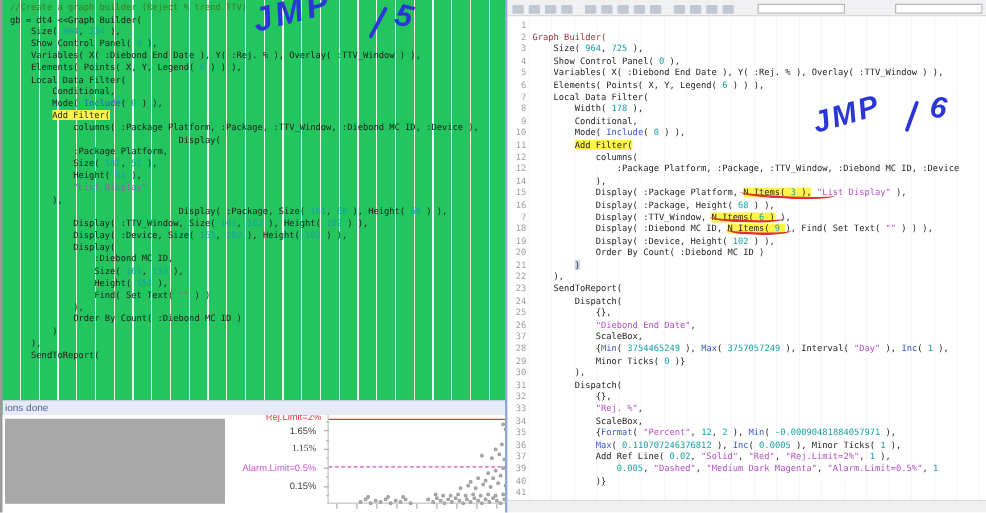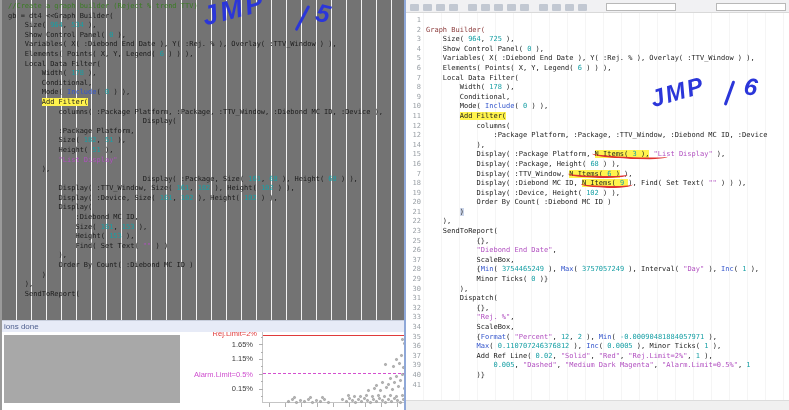--- a/index.html
+++ b/index.html
@@ -1,21 +1,21 @@
 <!DOCTYPE html>
 <html><head>
 <meta charset="utf-8">
 <style>
   * { margin:0; padding:0; box-sizing:border-box; }
   html,body { width:789px; height:410px; overflow:hidden; background:#ffffff;
               font-family:"DejaVu Sans Mono", monospace; }
   .abs { position:absolute; }
 
   
-  #left-window { left:0; top:0; width:404px; height:332px; background:#737373; border-left:2px solid #9b9b9b; overflow:hidden; }
+  #left-window { left:0; top:0; width:404px; height:332px; background:#22c55e; border-left:2px solid #9b9b9b; overflow:hidden; }
   #left-code { position:absolute; left:0; top:0; right:0; bottom:12px; padding:2px 0 0 6px; overflow:hidden;
       background:repeating-linear-gradient(to right, transparent 0px, transparent 14px, #f3f3f3 14px, #f3f3f3 15px); }
   #left-status { position:absolute; left:0; bottom:0; width:100%; height:12px; background:#e7ebf7; border-top:1px solid #c9cfdd;
       font-family:"Liberation Sans", sans-serif; font-size:8px; color:#51618f; line-height:11px; padding-left:2px; }
 
   
   .code-line { white-space:pre; height:9.6px; line-height:9.6px; font-size:7px; }
   .tk-df { color:#1c1c1c; }
   .tk-cm { color:#3a7d23; }
   .tk-nm { color:#18a0a5; }
@@ -69,21 +69,20 @@
 
 <div class="abs" id="left-window">
   <div id="left-code">
       <div class="code-line"><span class="tk-cm">//Create a graph builder (Reject % trend TTV)</span></div>
       <div class="code-line"><span class="tk-df">gb = dt4 &lt;&lt;Graph Builder(</span></div>
       <div class="code-line"><span class="tk-df">    Size( </span><span class="tk-nm">964</span><span class="tk-df">, </span><span class="tk-nm">534</span><span class="tk-df"> ),</span></div>
       <div class="code-line"><span class="tk-df">    Show Control Panel( </span><span class="tk-nm">0</span><span class="tk-df"> ),</span></div>
       <div class="code-line"><span class="tk-df">    Variables( X( :Diebond End Date ), Y( :Rej. % ), Overlay( :TTV_Window ) ),</span></div>
       <div class="code-line"><span class="tk-df">    Elements( Points( X, Y, Legend( </span><span class="tk-nm">6</span><span class="tk-df"> ) ) ),</span></div>
       <div class="code-line"><span class="tk-df">    Local Data Filter(</span></div>
-      <div class="code-line"><span class="tk-df">        Width( </span><span class="tk-nm">178</span><span class="tk-df"> ),</span></div>
       <div class="code-line"><span class="tk-df">        Conditional,</span></div>
       <div class="code-line"><span class="tk-df">        Mode( </span><span class="tk-fn">Include</span><span class="tk-df">( </span><span class="tk-nm">0</span><span class="tk-df"> ) ),</span></div>
       <div class="code-line"><span class="tk-df">        </span><span class="tk-df tk-hl">Add Filter(</span></div>
       <div class="code-line"><span class="tk-df">            columns( :Package Platform, :Package, :TTV_Window, :Diebond MC ID, :Device ),</span></div>
       <div class="code-line"><span class="tk-df">                                Display(</span></div>
       <div class="code-line"><span class="tk-df">            :Package Platform,</span></div>
       <div class="code-line"><span class="tk-df">            Size( </span><span class="tk-nm">182</span><span class="tk-df">, </span><span class="tk-nm">51</span><span class="tk-df"> ),</span></div>
       <div class="code-line"><span class="tk-df">            Height( </span><span class="tk-nm">51</span><span class="tk-df"> ),</span></div>
       <div class="code-line"><span class="tk-df">            </span><span class="tk-st">"List Display"</span></div>
       <div class="code-line"><span class="tk-df">        ),</span></div>
@@ -103,21 +102,21 @@
     </div>
   <div id="left-status">
     <span>ions done</span>
   </div>
 </div>
 
 <div class="abs" id="graph-window">
   <div class="abs" id="filter-gray-block"></div>
   <div class="abs" id="y-axis-labels">
       <div class="ylab" style="top: 7.5px;">1.65%</div>
-      <div class="ylab" style="top: 22px;">1.15%</div>
+      <div class="ylab" style="top: 22px; font-family: Liberation Serif, serif;">1.15%</div>
       <div class="ylab alarm" style="top: 37.5px;">Alarm.Limit=0.5%</div>
       <div class="ylab" style="top: 52px;">0.15%</div>
     </div>
   <div id="top-ref-label">Rej.Limit=2%</div>
   <div class="abs" id="plot-area">
     <div id="ref-line-2pct"></div>
     <div id="ref-line-alarm"></div>
   <div class="ytick" style="left: -4px; width: 4px; top: 12px;"></div>
       <div class="ytick" style="left: -4px; width: 4px; top: 26.5px;"></div>
       <div class="ytick" style="left: -4px; width: 4px; top: 42px;"></div>
@@ -242,20 +241,21 @@
       <div class="code-line"><span class="gut">14</span><span class="tk-df">            ),</span></div>
       <div class="code-line"><span class="gut">15</span><span class="tk-df">            Display( :Package Platform, </span><span class="tk-df tk-hl">N Items( </span><span class="tk-nm tk-hl">3</span><span class="tk-df tk-hl"> ),</span><span class="tk-df"> </span><span class="tk-st">"List Display"</span><span class="tk-df"> ),</span></div>
       <div class="code-line"><span class="gut">16</span><span class="tk-df">            Display( :Package, Height( </span><span class="tk-nm">68</span><span class="tk-df"> ) ),</span></div>
       <div class="code-line"><span class="gut">7</span><span class="tk-df">            Display( :TTV_Window, </span><span class="tk-df tk-hl">N Items( </span><span class="tk-nm tk-hl">6</span><span class="tk-df tk-hl"> )</span><span class="tk-df"> ),</span></div>
       <div class="code-line"><span class="gut">18</span><span class="tk-df">            Display( :Diebond MC ID, </span><span class="tk-df tk-hl">N Items( </span><span class="tk-nm tk-hl">9</span><span class="tk-df tk-hl"> </span><span class="tk-df">), Find( Set Text( </span><span class="tk-st">""</span><span class="tk-df"> ) ) ),</span></div>
       <div class="code-line"><span class="gut">19</span><span class="tk-df">            Display( :Device, Height( </span><span class="tk-nm">102</span><span class="tk-df"> ) ),</span></div>
       <div class="code-line"><span class="gut">20</span><span class="tk-df">            Order By Count( :Diebond MC ID )</span></div>
       <div class="code-line"><span class="gut">21</span><span class="tk-df">        </span><span class="tk-df tk-brkt">)</span></div>
       <div class="code-line"><span class="gut">22</span><span class="tk-df">    ),</span></div>
       <div class="code-line"><span class="gut">23</span><span class="tk-df">    SendToReport(</span></div>
+      <div class="code-line"><span class="gut">24</span><span class="tk-df">        Dispatch(</span></div>
       <div class="code-line"><span class="gut">25</span><span class="tk-df">            {},</span></div>
       <div class="code-line"><span class="gut">26</span><span class="tk-df">            </span><span class="tk-st">"Diebond End Date"</span><span class="tk-df">,</span></div>
       <div class="code-line"><span class="gut">37</span><span class="tk-df">            ScaleBox,</span></div>
       <div class="code-line"><span class="gut">28</span><span class="tk-df">            {</span><span class="tk-fn">Min</span><span class="tk-df">( </span><span class="tk-nm">3754465249</span><span class="tk-df"> ), </span><span class="tk-fn">Max</span><span class="tk-df">( </span><span class="tk-nm">3757057249</span><span class="tk-df"> ), Interval( </span><span class="tk-st">"Day"</span><span class="tk-df"> ), </span><span class="tk-fn">Inc</span><span class="tk-df">( </span><span class="tk-nm">1</span><span class="tk-df"> ),</span></div>
       <div class="code-line"><span class="gut">29</span><span class="tk-df">            Minor Ticks( </span><span class="tk-nm">0</span><span class="tk-df"> )}</span></div>
       <div class="code-line"><span class="gut">30</span><span class="tk-df">        ),</span></div>
       <div class="code-line"><span class="gut">31</span><span class="tk-df">        Dispatch(</span></div>
       <div class="code-line"><span class="gut">32</span><span class="tk-df">            {},</span></div>
       <div class="code-line"><span class="gut">33</span><span class="tk-df">            </span><span class="tk-st">"Rej. %"</span><span class="tk-df">,</span></div>
       <div class="code-line"><span class="gut">34</span><span class="tk-df">            ScaleBox,</span></div>

